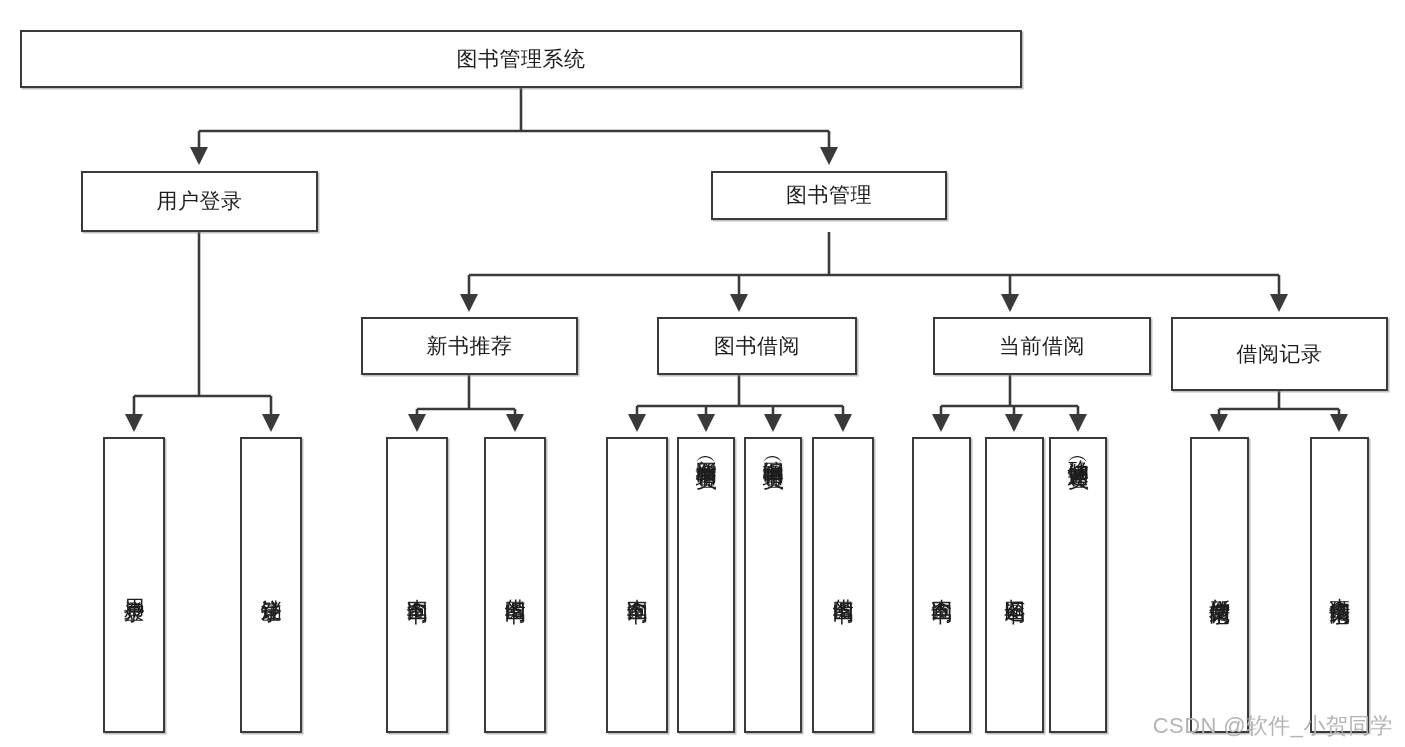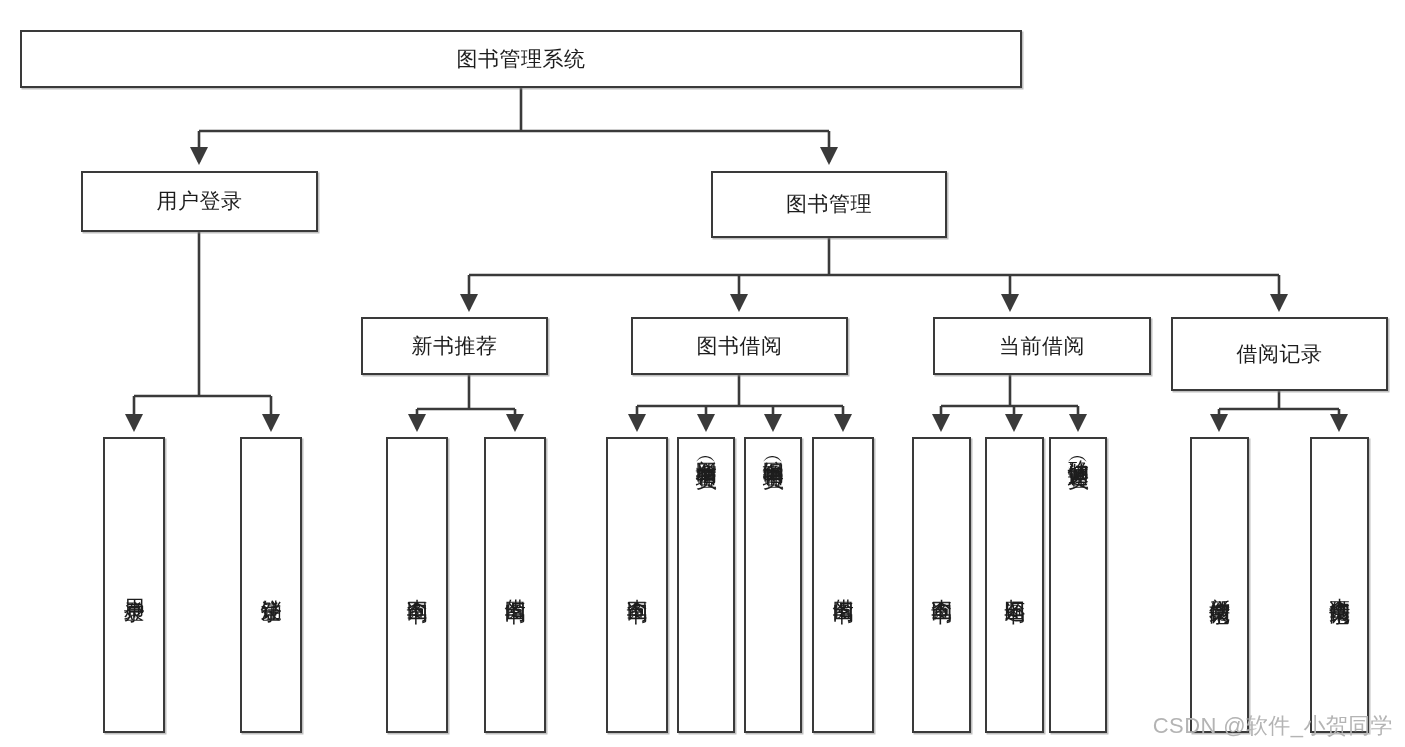--- a/index.html
+++ b/index.html
@@ -123,28 +123,28 @@
     </g>
   </svg>
 
   <div class="node" id="n-root" style="left: 20px; top: 11px; width: 1002px; height: 58px; margin-top: 19px;">
     <span class="lbl">图书管理系统</span>
   </div>
 
   <div class="node" id="n-l2-0" style="left: 81px; top: 171px; width: 237px; height: 61px;">
     <span class="lbl">用户登录</span>
   </div>
-  <div class="node" id="n-l2-1" style="left: 711px; top: 171px; width: 236px; height: 67px;">
+  <div class="node" id="n-l2-1" style="left: 711px; top: 171px; width: 236px; height: 49px;">
     <span class="lbl">图书管理</span>
   </div>
 
-  <div class="node" id="n-l3-0" style="left: 361px; top: 317px; width: 187px; height: 58px;">
+  <div class="node" id="n-l3-0" style="left: 361px; top: 317px; width: 217px; height: 58px;">
     <span class="lbl">新书推荐</span>
   </div>
-  <div class="node" id="n-l3-1" style="left: 631px; top: 317px; width: 217px; height: 58px;">
+  <div class="node" id="n-l3-1" style="left: 657px; top: 317px; width: 200px; height: 58px;">
     <span class="lbl">图书借阅</span>
   </div>
   <div class="node" id="n-l3-2" style="left: 901px; top: 317px; width: 218px; height: 58px; margin-left: 32px;">
     <span class="lbl">当前借阅</span>
   </div>
   <div class="node" id="n-l3-3" style="left: 1171px; top: 317px; width: 217px; height: 74px;">
     <span class="lbl">借阅记录</span>
   </div>
 
   <div class="node leaf" id="n-leaf-0" style="left: 103px; top: 437px; width: 62px; height: 296px;">

